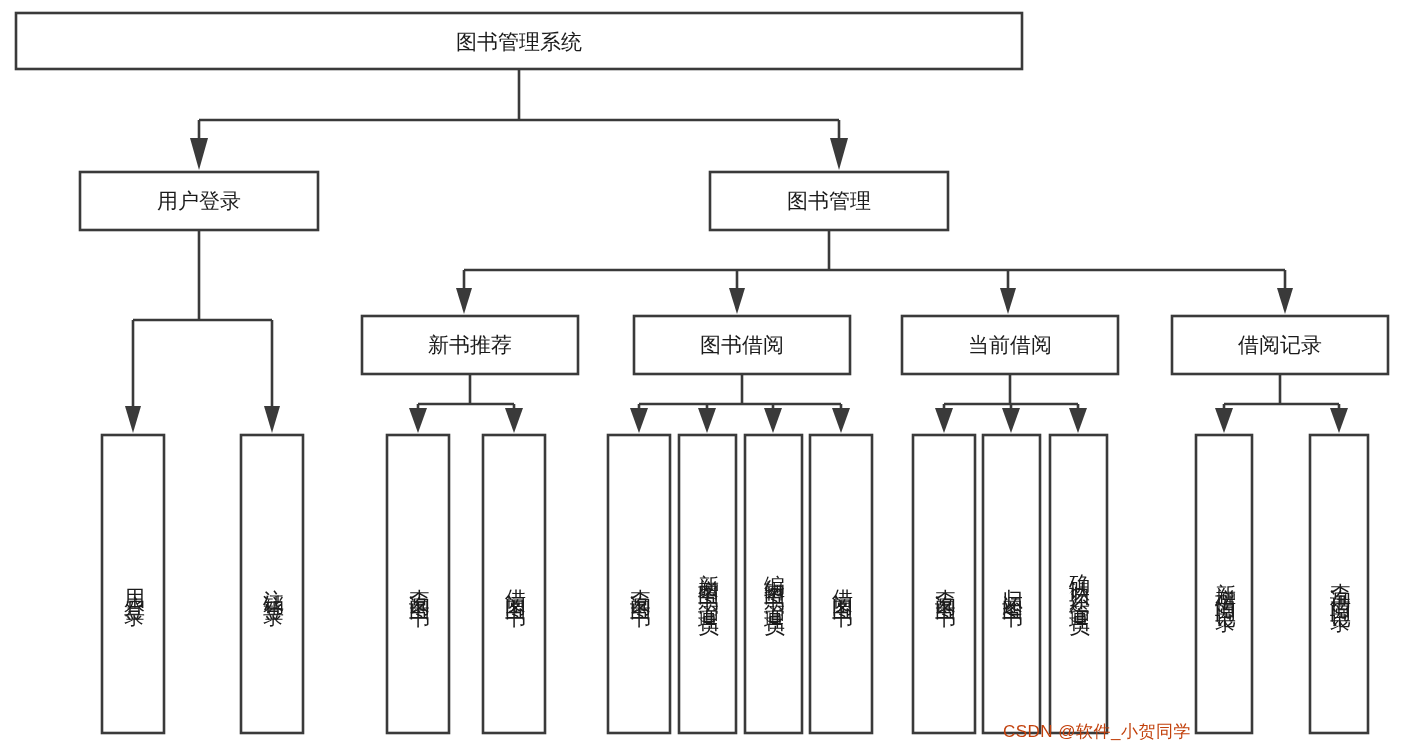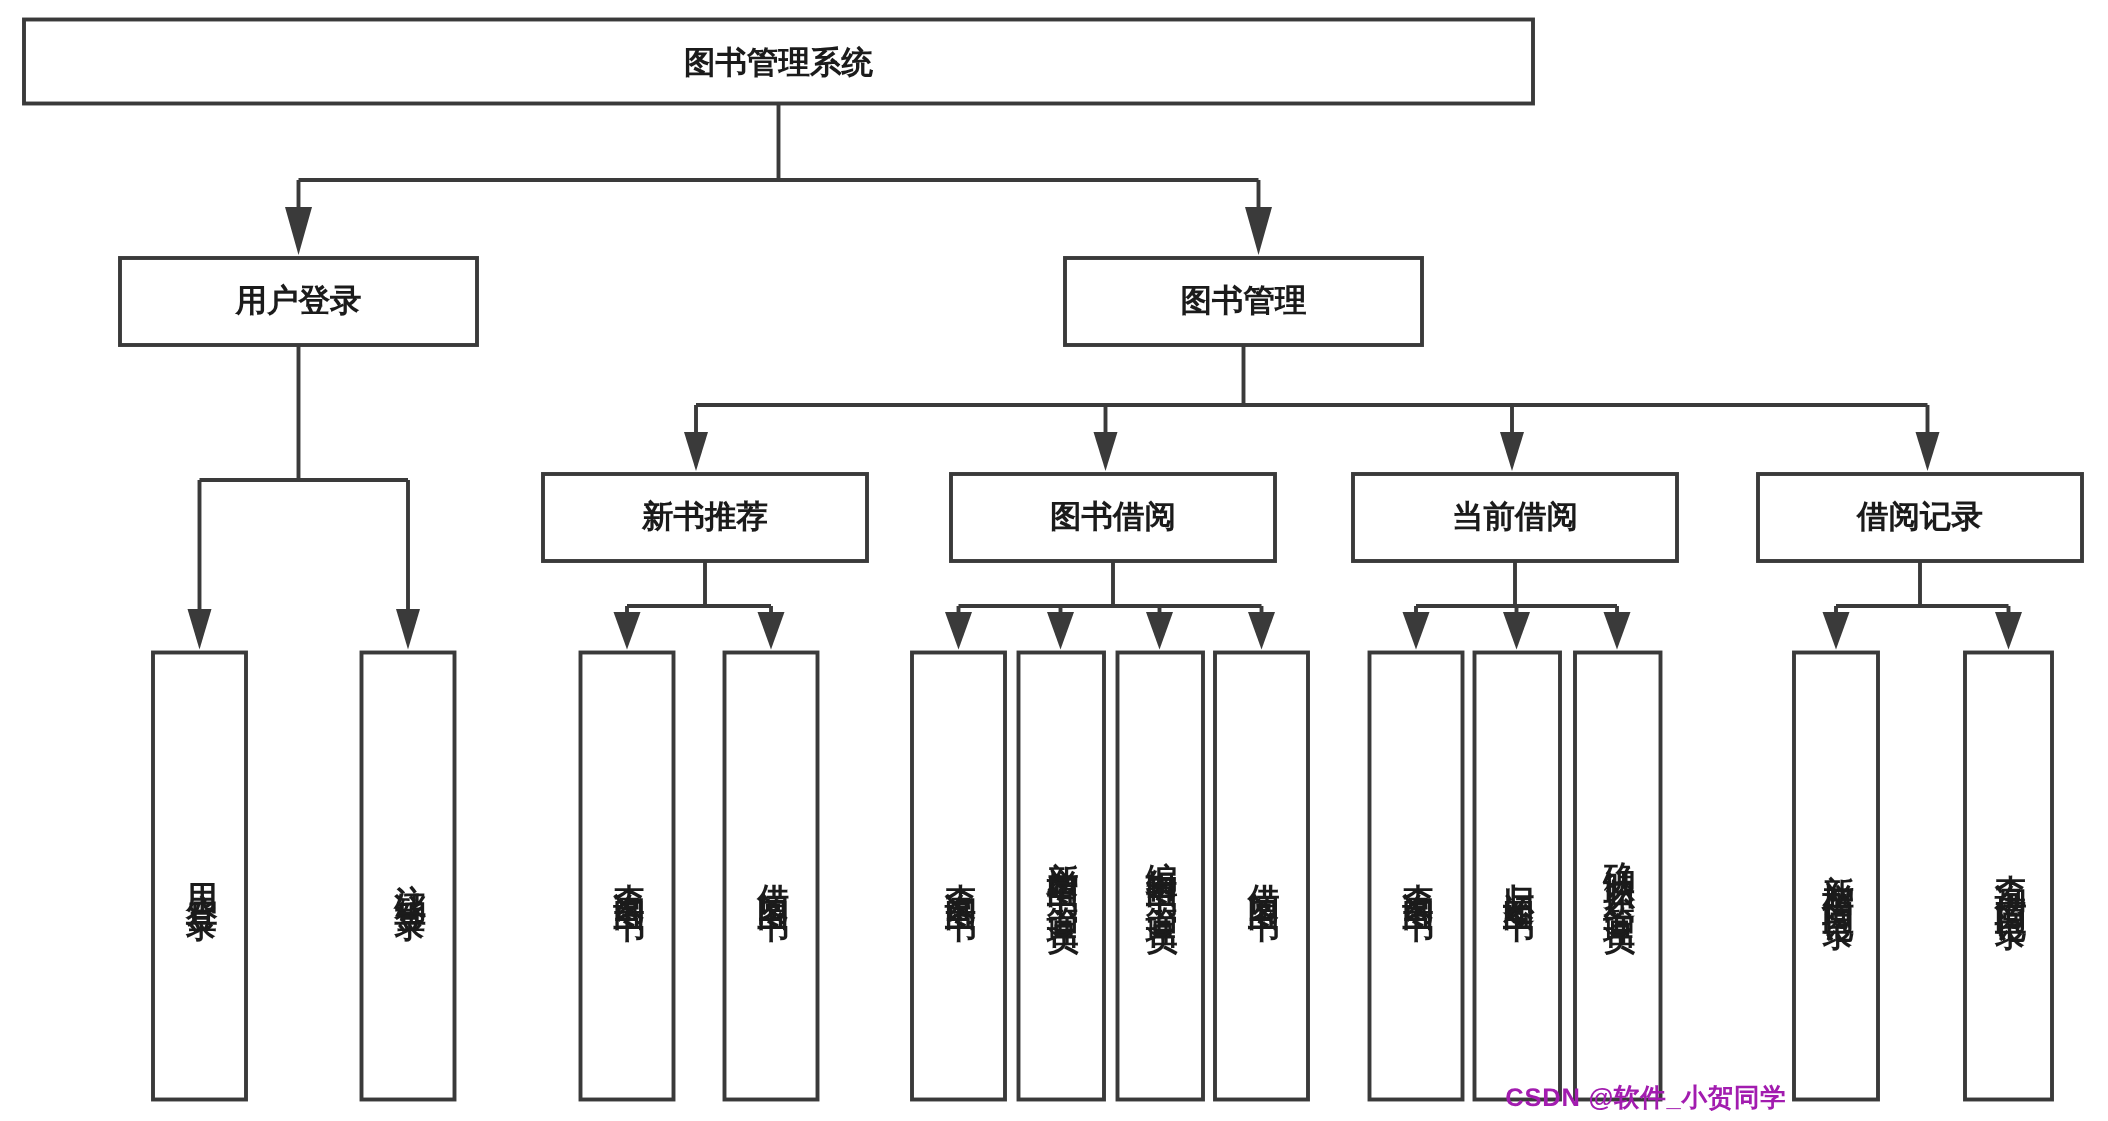--- a/index.html
+++ b/index.html
@@ -12,21 +12,20 @@
     width: 1405px;
     height: 747px;
     font-family: "Liberation Sans", "DejaVu Sans", sans-serif;
     overflow: hidden;
     position: relative;
   }
   #diagram-root {
     position: relative;
     width: 1199px;
     height: 747px;
-    font-weight: bold;
   }
   svg.diagram-svg {
     position: absolute;
     top: 0;
     left: 0;
     width: 1405px;
     height: 747px;
     display: block;
   }
   .node-box {
@@ -61,21 +60,21 @@
     letter-spacing: 6px;
     dominant-baseline: middle;
     text-anchor: middle;
   }
   .watermark-text {
     position: absolute;
     right: 8px;
     bottom: 4px;
     font-family: "Liberation Sans", "DejaVu Sans", sans-serif;
     font-size: 17px;
-    color: #a21caf;
+    color: #c2410c;
     white-space: nowrap;
     letter-spacing: 0.5px;
     user-select: none;
   }
 </style>
 </head>
 <body>
 
 <div id="diagram-root">
 

